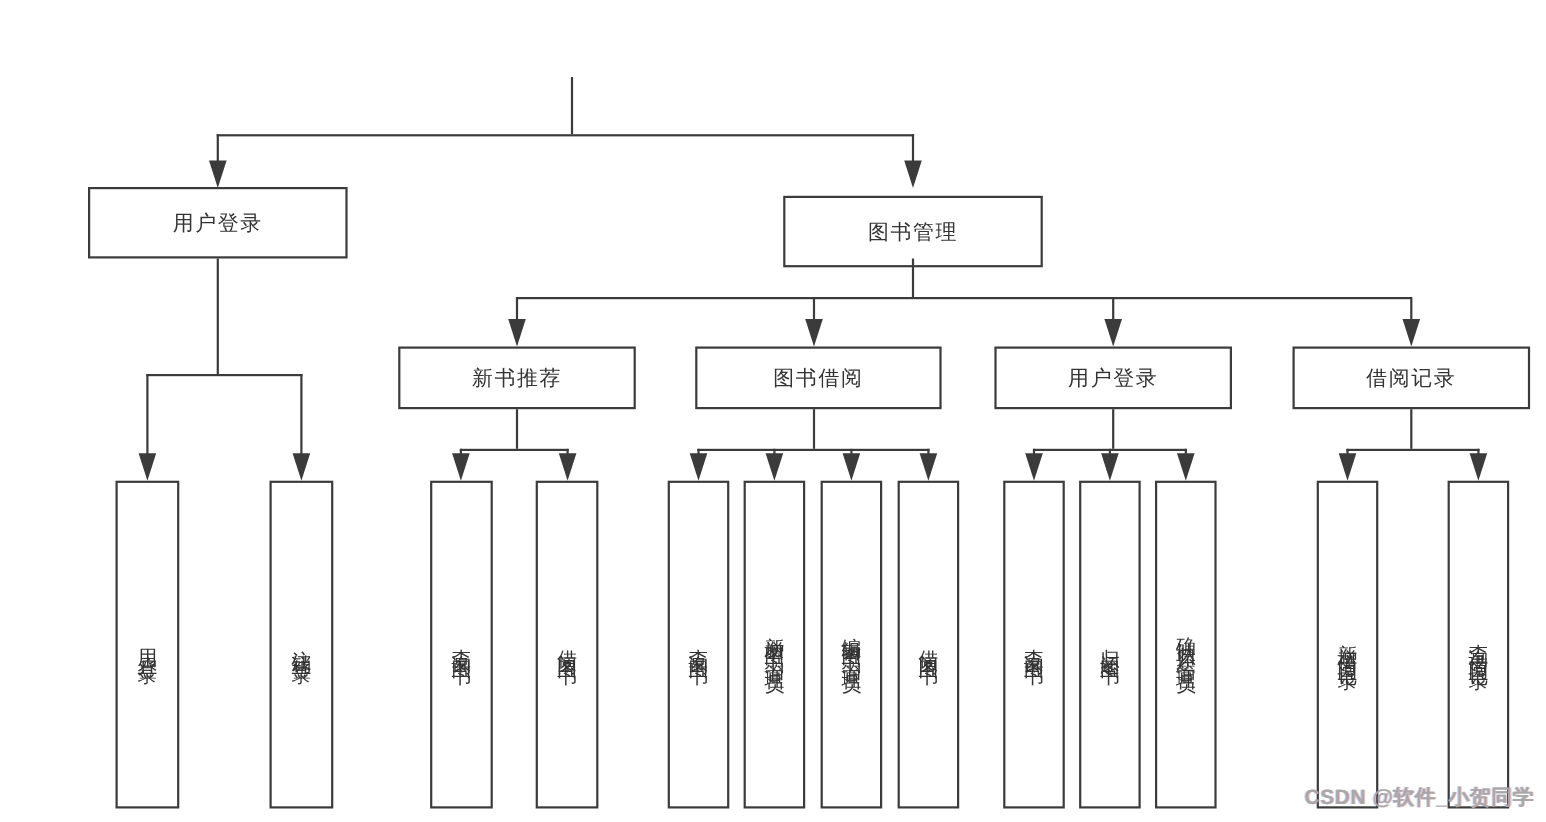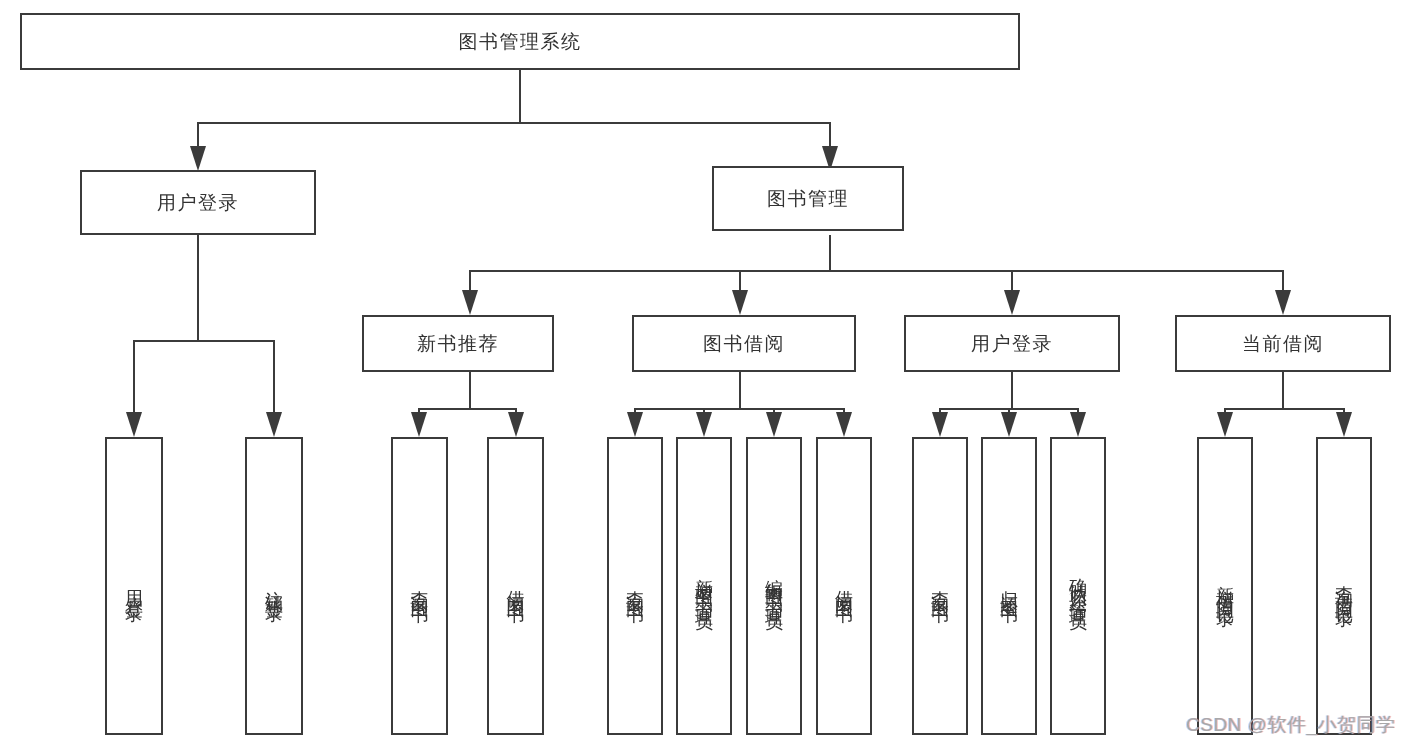--- a/index.html
+++ b/index.html
@@ -28,42 +28,40 @@
   .arrow{
     position:absolute;width:0;height:0;
     border-left:8px solid transparent;
     border-right:8px solid transparent;
     border-top:25px solid var(--line);
   }
   .watermark{
     position:absolute;left:1186px;top:712px;z-index:5;
     color:var(--watermark);font-size:19px;letter-spacing:0.5px;white-space:nowrap;
     text-shadow:1px 0 rgba(230,90,90,0.35), -1px 0 rgba(90,140,230,0.35);
+    font-weight:bold;
   }
 </style>
 </head>
 <body>
 
 <div class="canvas">
 
-  <div class="box hbox" style="left:20px;top:13px;width:1000px;height:57px">
-    <span>图书管理系统</span>
-  </div>
 
   <div class="line vl" style="left:519px;top:70px;height:52px"></div>
   <div class="line hl" style="left:197px;top:122px;width:634px"></div>
   <div class="line vl" style="left:197px;top:122px;height:26px"></div>
   <div class="arrow" style="left:190px;top:146px"></div>
   <div class="line vl" style="left:829px;top:122px;height:26px"></div>
   <div class="arrow" style="left:822px;top:146px"></div>
 
   <div class="box hbox" style="left:80px;top:170px;width:236px;height:65px">
     <span>用户登录</span>
   </div>
-  <div class="box hbox" style="left:712px;top:166px;width:192px;height:65px">
+  <div class="box hbox" style="left:712px;top:178px;width:236px;height:65px">
     <span>图书管理</span>
   </div>
 
   <div class="line vl" style="left:197px;top:235px;height:105px"></div>
   <div class="line hl" style="left:133px;top:340px;width:142px"></div>
   <div class="line vl" style="left:133px;top:340px;height:73px"></div>
   <div class="arrow" style="left:126px;top:412px"></div>
   <div class="line vl" style="left:273px;top:340px;height:73px"></div>
   <div class="arrow" style="left:266px;top:412px"></div>
 
@@ -71,31 +69,31 @@
   <div class="line hl" style="left:469px;top:270px;width:814px"></div>
   <div class="line vl" style="left:469px;top:270px;height:22px"></div>
   <div class="arrow" style="left:462px;top:290px"></div>
   <div class="line vl" style="left:739px;top:270px;height:22px"></div>
   <div class="arrow" style="left:732px;top:290px"></div>
   <div class="line vl" style="left:1011px;top:270px;height:22px"></div>
   <div class="arrow" style="left:1004px;top:290px"></div>
   <div class="line vl" style="left:1282px;top:270px;height:22px"></div>
   <div class="arrow" style="left:1275px;top:290px"></div>
 
-  <div class="box hbox" style="left:362px;top:315px;width:192px;height:57px">
+  <div class="box hbox" style="left:362px;top:315px;width:216px;height:57px">
     <span>新书推荐</span>
   </div>
   <div class="box hbox" style="left:632px;top:315px;width:224px;height:57px">
     <span>图书借阅</span>
   </div>
   <div class="box hbox" style="left:904px;top:315px;width:216px;height:57px">
     <span>用户登录</span>
   </div>
   <div class="box hbox" style="left:1175px;top:315px;width:216px;height:57px">
-    <span>当前借阅</span>
+    <span>借阅记录</span>
   </div>
 
   <div class="line vl" style="left:469px;top:372px;height:36px"></div>
   <div class="line hl" style="left:418px;top:408px;width:99px"></div>
   <div class="line vl" style="left:418px;top:408px;height:8px"></div>
   <div class="arrow" style="left:411px;top:412px"></div>
   <div class="line vl" style="left:515px;top:408px;height:8px"></div>
   <div class="arrow" style="left:508px;top:412px"></div>
 
   <div class="line vl" style="left:739px;top:372px;height:36px"></div>

